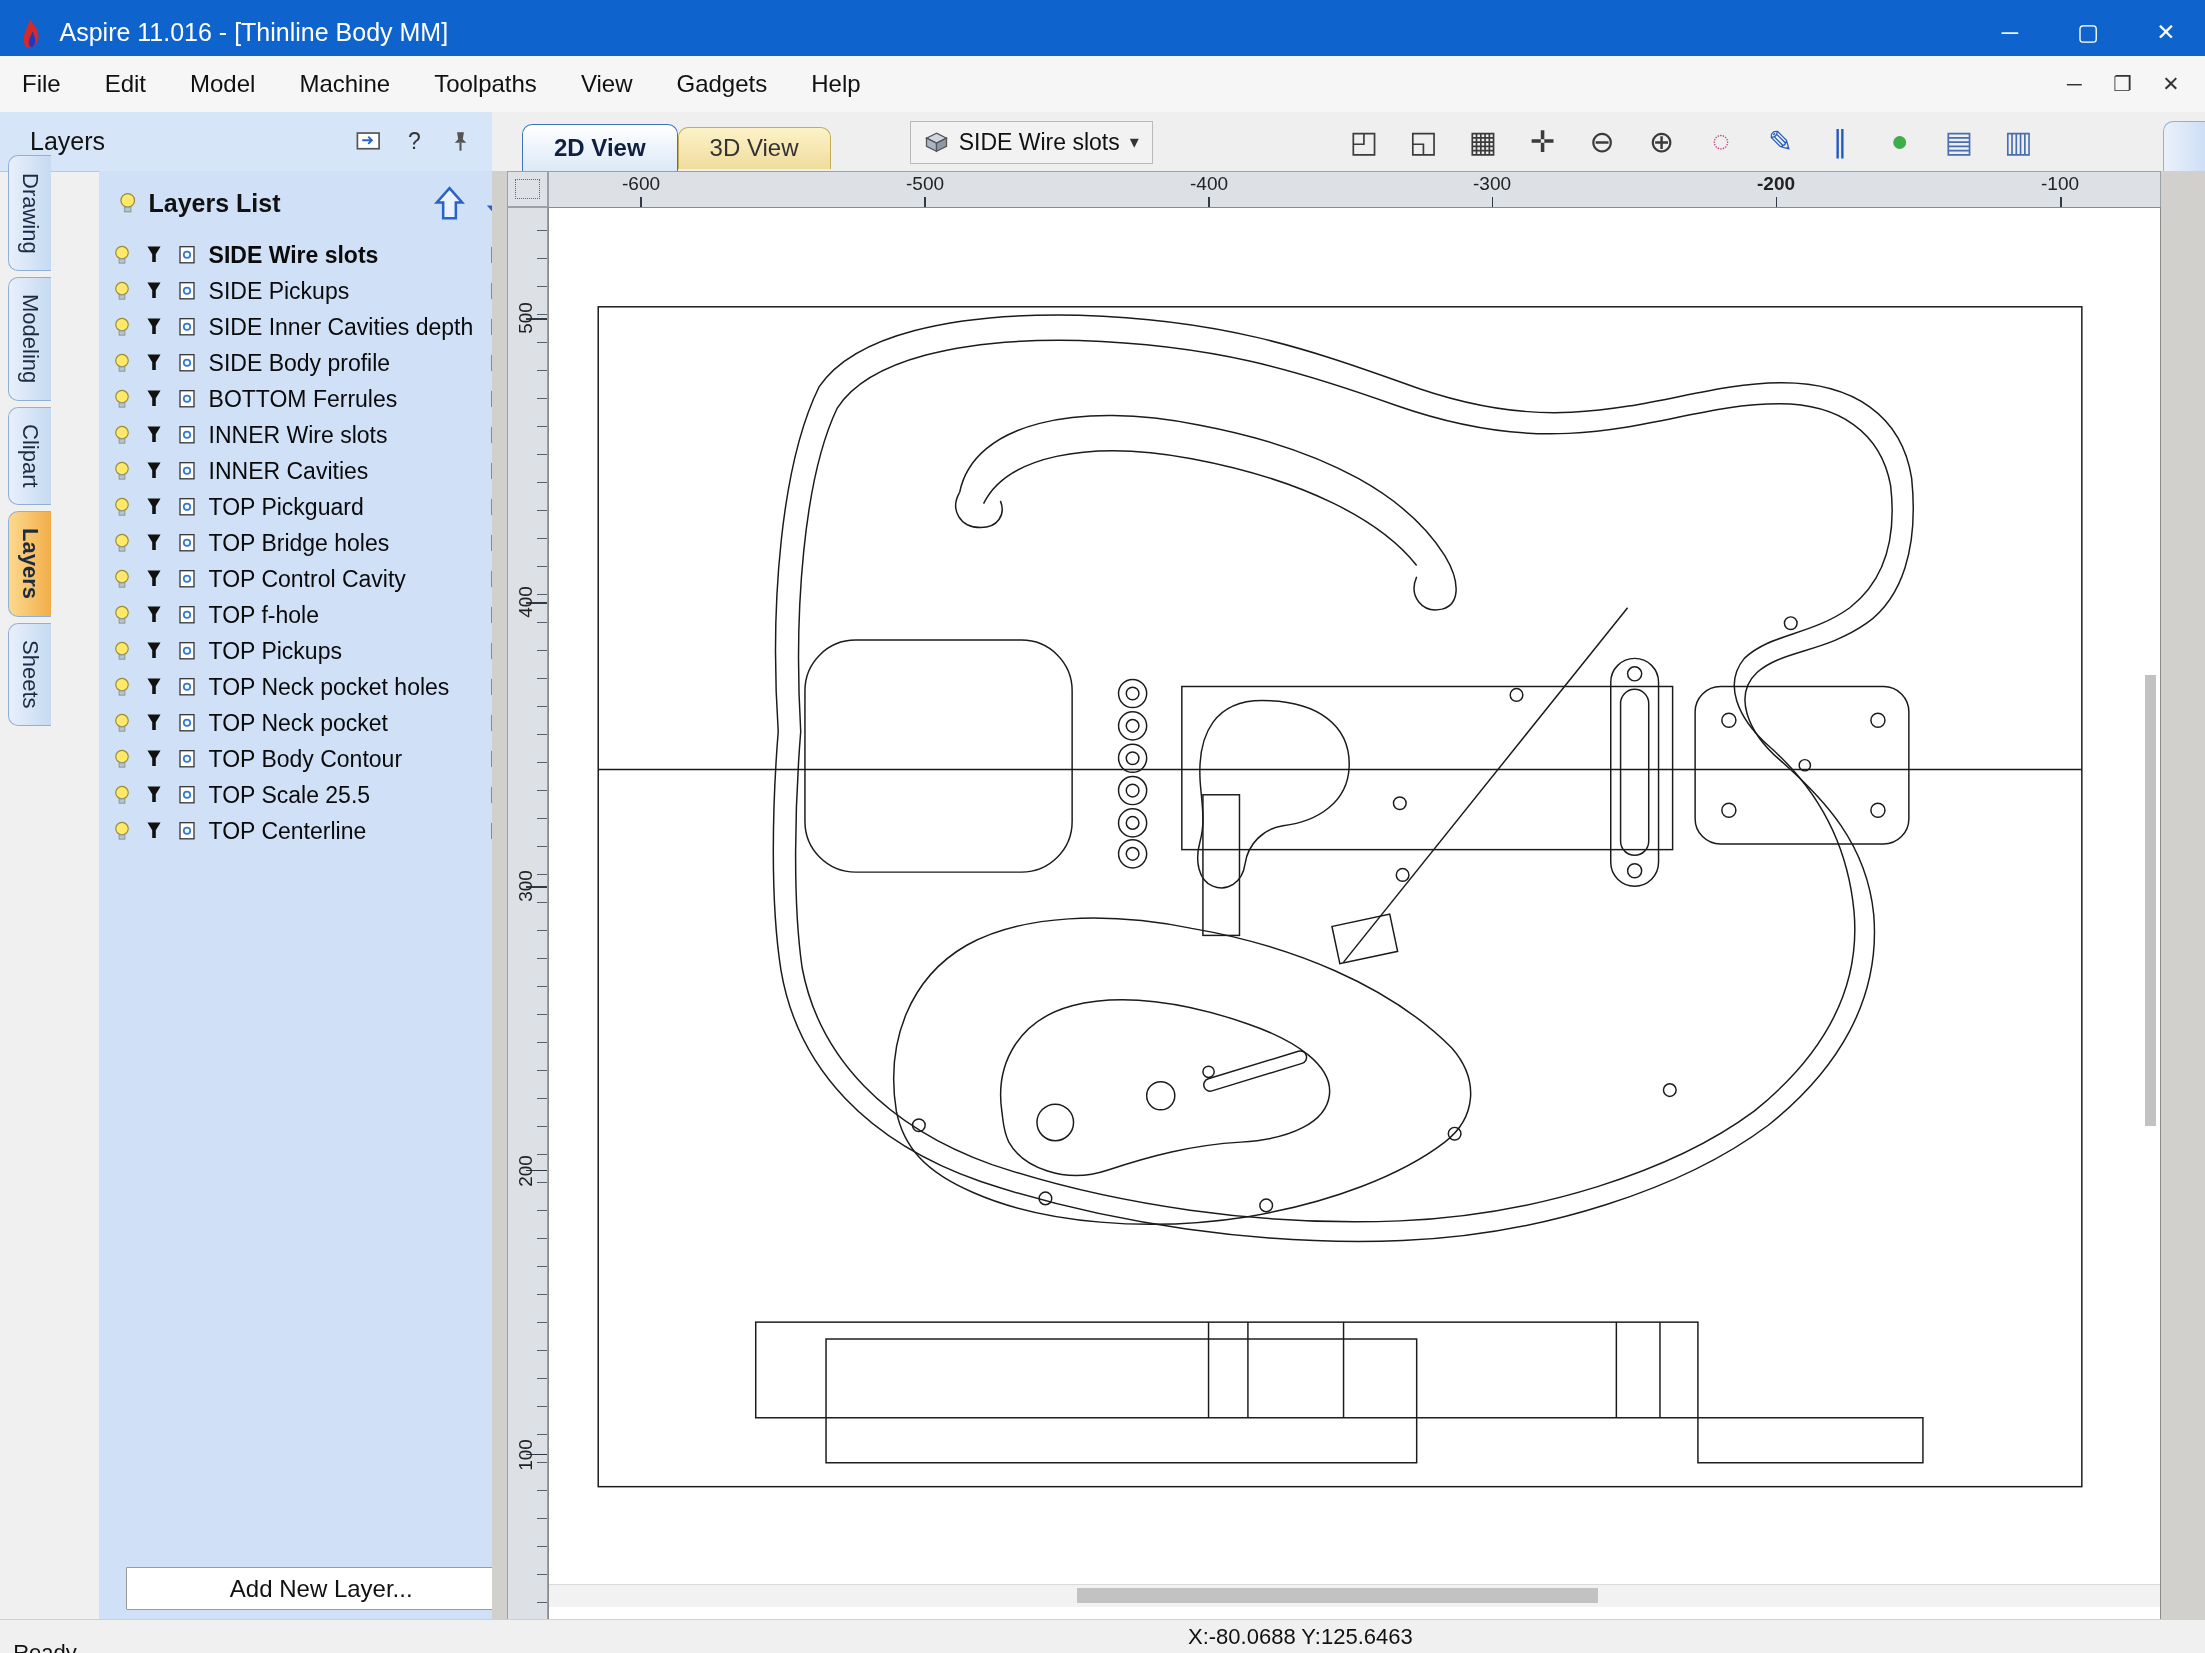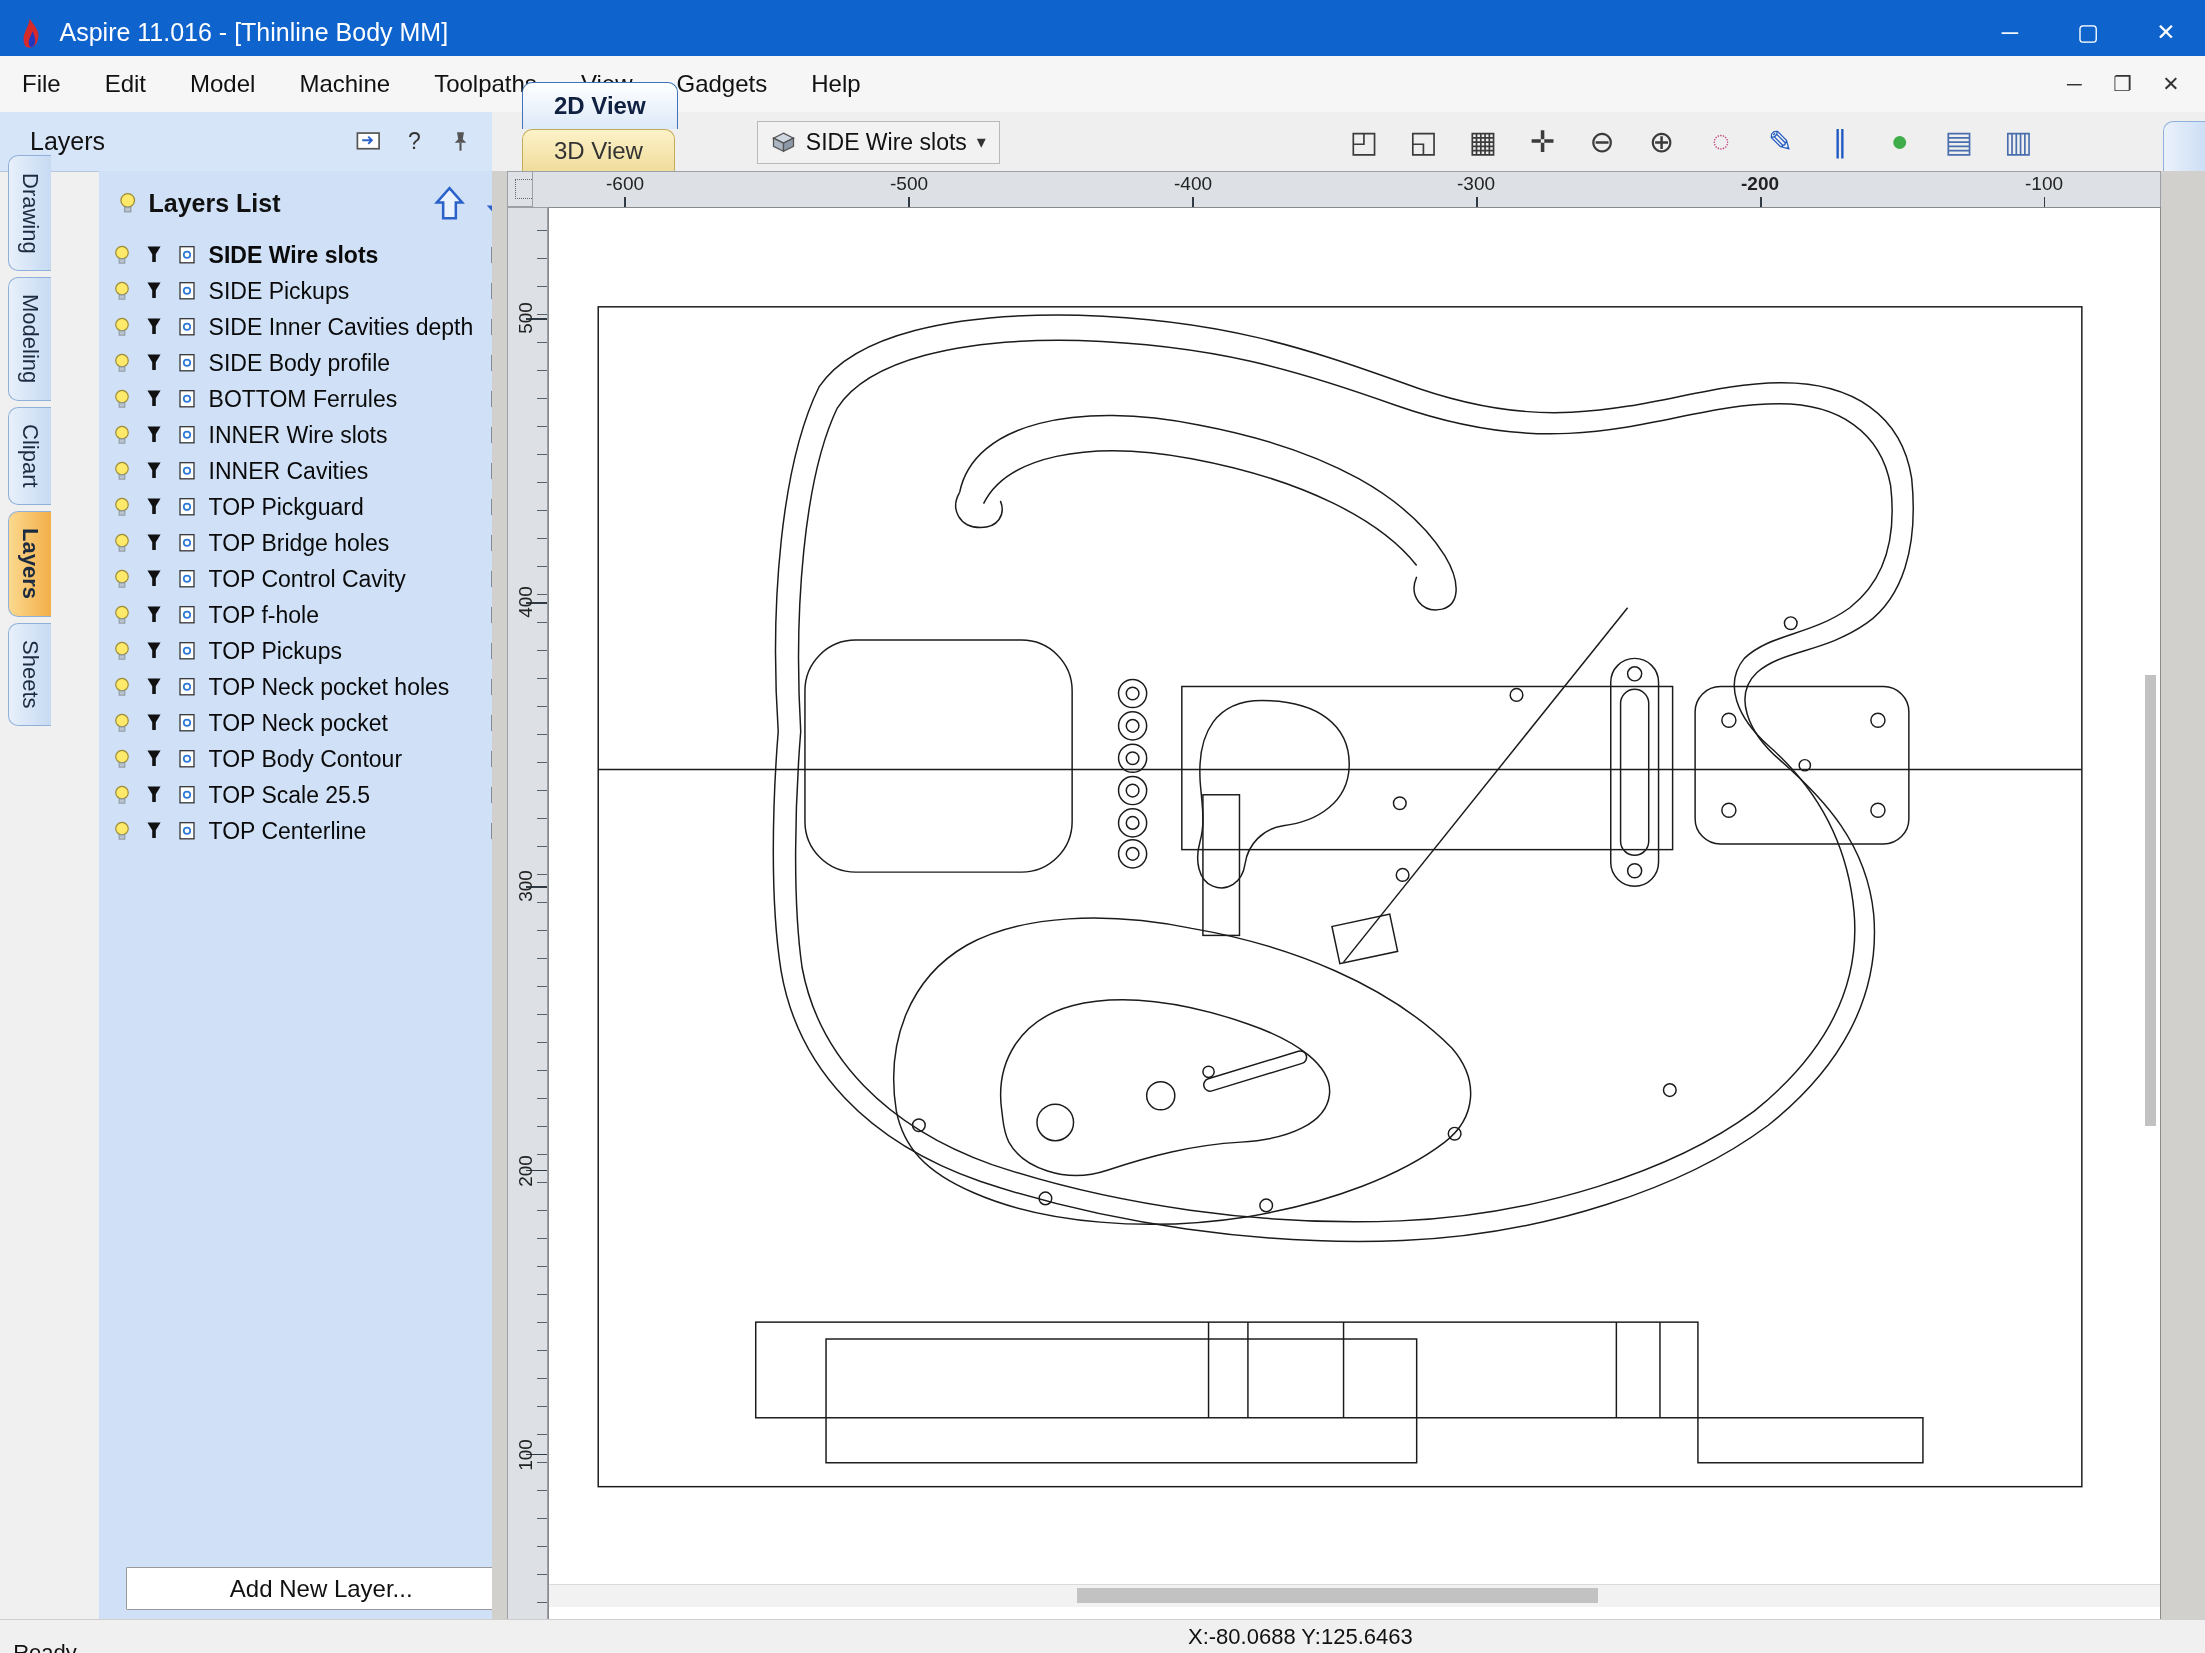--- a/index.html
+++ b/index.html
@@ -26,21 +26,21 @@
   
   .panel-header{position:absolute;left:0;top:112px;width:492px;height:59px;background:#d7e5f8;
                 border-bottom:0.8px solid #b6c8e0;display:flex;align-items:center;}
   .panel-title{margin-left:30px;font-size:25px;color:#111;}
   .ph-icons{margin-left:auto;margin-right:15px;display:flex;align-items:center;gap:13.2px;}
   .ph-btn{width:33px;height:33px;display:flex;align-items:center;justify-content:center;
           font-size:23px;color:#333;}
 
   .main-subbar{position:absolute;left:492px;top:112px;right:0;height:59px;background:#efefef;
                border-bottom:0.8px solid #cfcfcf;display:flex;align-items:flex-end;}
-  .view-tabs{display:flex;margin-left:30px;align-items:flex-start;flex-direction:column;}
+  .view-tabs{display:flex;margin-left:30px;align-items:center;}
   .vtab{border-radius:10px 10px 0 0;display:flex;align-items:center;justify-content:center;
         padding:0 31px;font-size:24px;}
   .vtab.active{height:46px;background:linear-gradient(#ffffff,#dce9f8);
         border:1.7px solid #3f74b8;border-bottom:none;font-weight:bold;color:#102040;}
   .vtab:not(.active){height:41px;background:linear-gradient(#fdf2c8,#f0dd9d);
         border:0.8px solid #c4ad58;border-bottom:none;color:#333;}
   .layer-combo{margin-left:79px;margin-bottom:7.4px;height:41px;display:flex;align-items:center;
         background:#f2f2f2;border:0.8px solid #b9b9b9;padding:0 13.2px;gap:10px;}
   .layer-combo .val{font-size:23px;color:#111;}
   .layer-combo .caret{font-size:18px;color:#333;}
@@ -82,21 +82,21 @@
   .lrow .note{margin-left:auto;margin-right:33px;}
   .add-btn{position:absolute;left:26.5px;right:23px;bottom:10px;height:41px;background:#ffffff;
         border:0.8px solid #9a9a9a;border-radius:1px;display:flex;align-items:center;
         justify-content:center;font-size:24px;color:#111;}
 
   
   .workspace{position:absolute;left:492px;top:171px;right:0;bottom:34px;background:#d2d0cc;}
   .corner{position:absolute;left:15px;top:0;width:41px;height:36px;background:#dee2e6;
         border:0.8px solid #9aa0a6;box-sizing:border-box;}
   .corner:after{content:"";position:absolute;inset:7.4px;border:1.7px dotted #667;}
-  .hruler{position:absolute;left:40px;top:0;right:44px;height:48px;background:#dde1e5;
+  .hruler{position:absolute;left:56px;top:0;right:44px;height:48px;background:#dde1e5;
         border:0.8px solid #9aa0a6;box-sizing:border-box;overflow:hidden;}
   .xticks{position:absolute;left:-193px;top:0;bottom:0;width:calc(100% + 193px);
         background-image:
           repeating-linear-gradient(90deg,#55606a 0 1.2px,transparent 1.2px 28px),
           repeating-linear-gradient(90deg,#2f3a44 0 1.5px,transparent 1.5px 284px);
         background-size:100% 10px,100% 21.5px;
         background-position:left bottom,left bottom;
         background-repeat:no-repeat,no-repeat;}
   .xlab{position:absolute;top:0.8px;transform:translateX(-50%);font-size:19px;color:#222;}
   .vruler{position:absolute;left:15px;top:36px;width:41px;bottom:0;background:#dde1e5;

